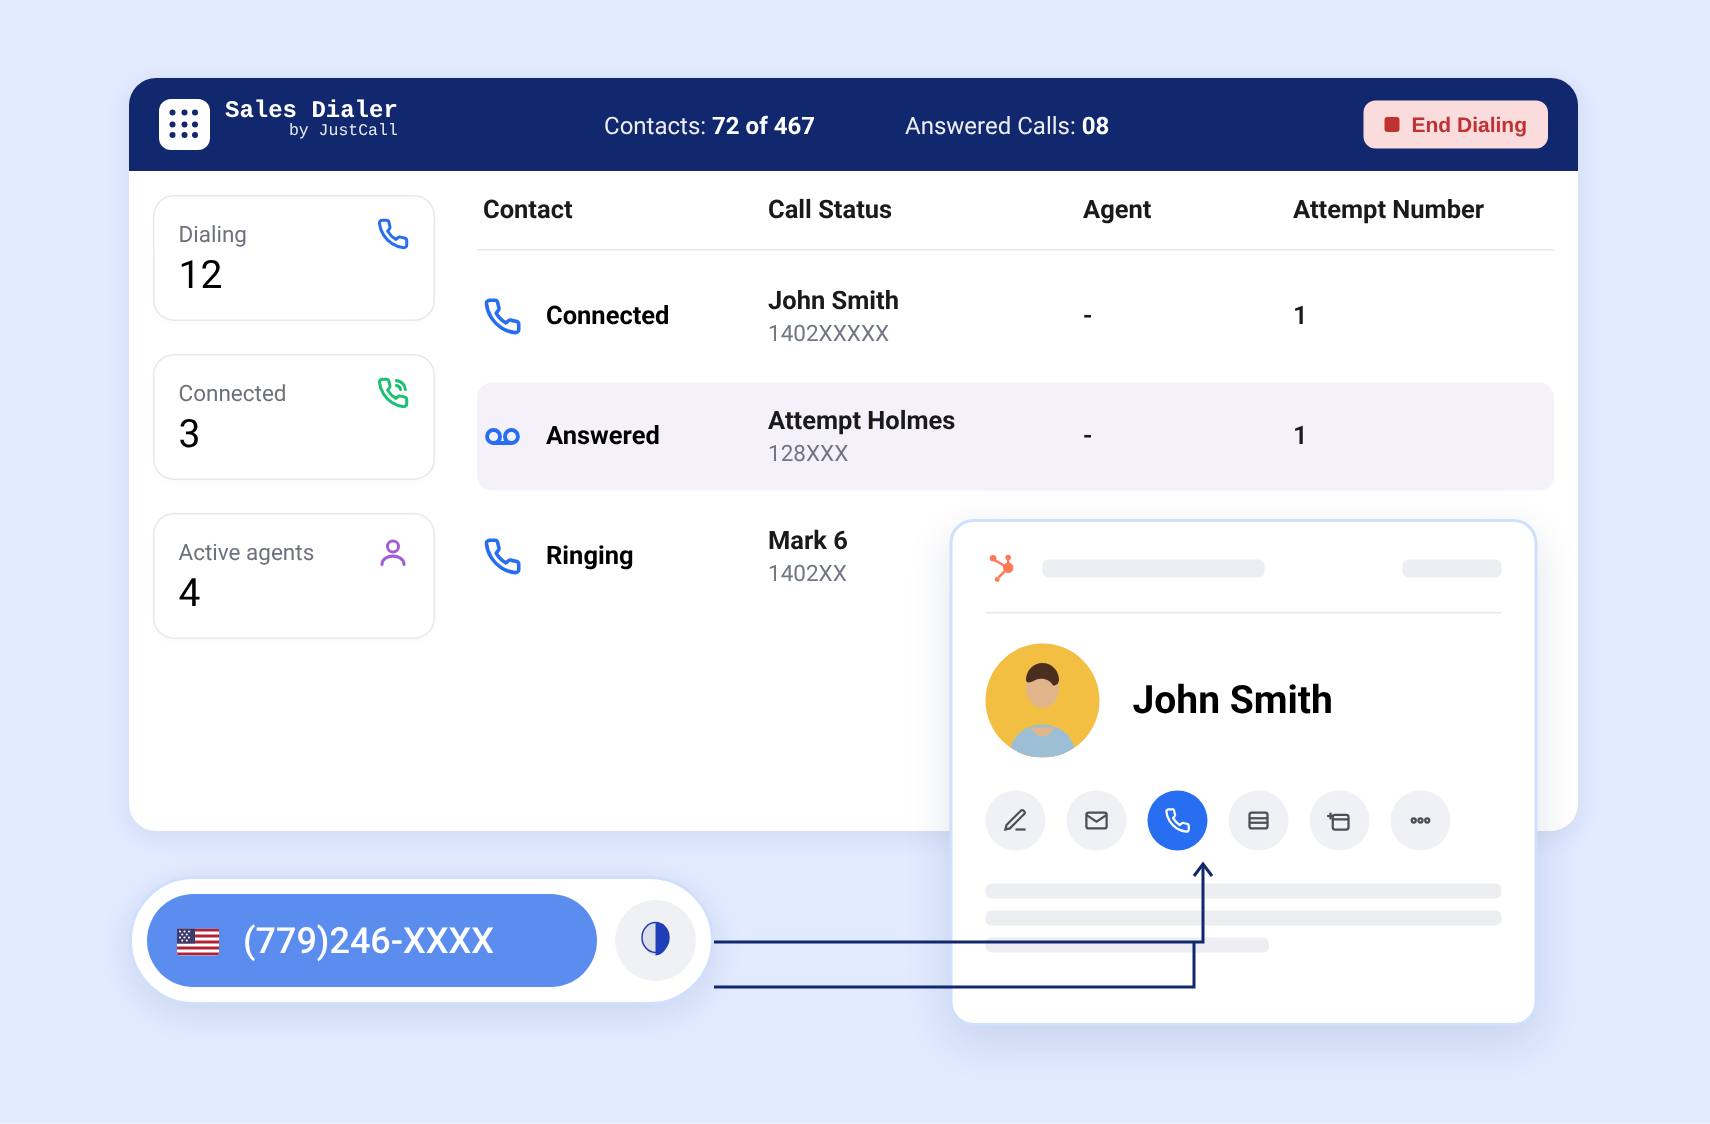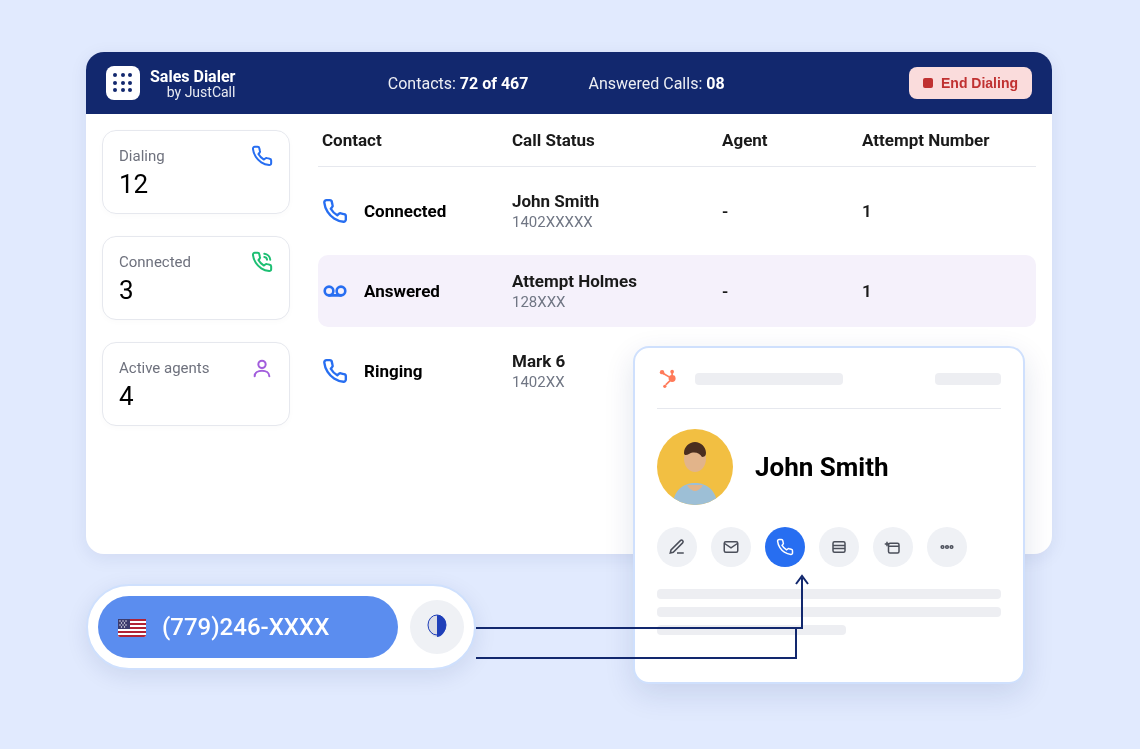--- a/index.html
+++ b/index.html
@@ -32,30 +32,30 @@
   
   .app {
     position:absolute; left:86px; top:52px; width:966px; height:502px;
     background: var(--card-bg); border-radius:18px; overflow:hidden;
     box-shadow: 0 4px 18px rgba(21,39,99,0.08);
   }
   .navbar {
     background: var(--navy); height:62px; display:flex; align-items:center;
     padding: 0 20px; color:#fff; gap:40px;
   }
-  .logo-box { display:flex; align-items:flex-end; gap:10px; }
+  .logo-box { display:flex; align-items:flex-start; gap:10px;font-family:Liberation Mono, monospace; }
   .logo-tile {
     width:34px; height:34px; border-radius:8px; background:#fff;
     display:flex; align-items:center; justify-content:center;
   }
   .logo-dots { width:20px; height:20px; display:grid; grid-template-columns:repeat(3,1fr); gap:3px; }
   .logo-dots span { width:4px; height:4px; border-radius:50%; background:var(--navy); }
   .logo-text { display:flex; flex-direction:column; line-height:1.05; }
   .logo-text .main { font-weight:700; font-size:16px; }
-  .logo-text .sub { font-size:14px; opacity:.9; align-self:flex-end; }
+  .logo-text .sub { font-size:11px; opacity:.9; align-self:flex-end; }
   .nav-stats { display:flex; gap:60px; flex:1; justify-content:center; font-size:16px; }
   .nav-stats .stat-label { opacity:.92; }
   .nav-stats .stat-value { font-weight:700; }
   .end-btn {
     background: var(--red-bg); color: var(--red); border:none;
     padding:8px 14px; border-radius:8px; font-size:14px; font-weight:600;
     display:flex; align-items:center; gap:8px; cursor:pointer;margin-left:32px;
   }
   .end-btn::before { content:""; width:10px; height:10px; background:var(--red); border-radius:2px; }
 

